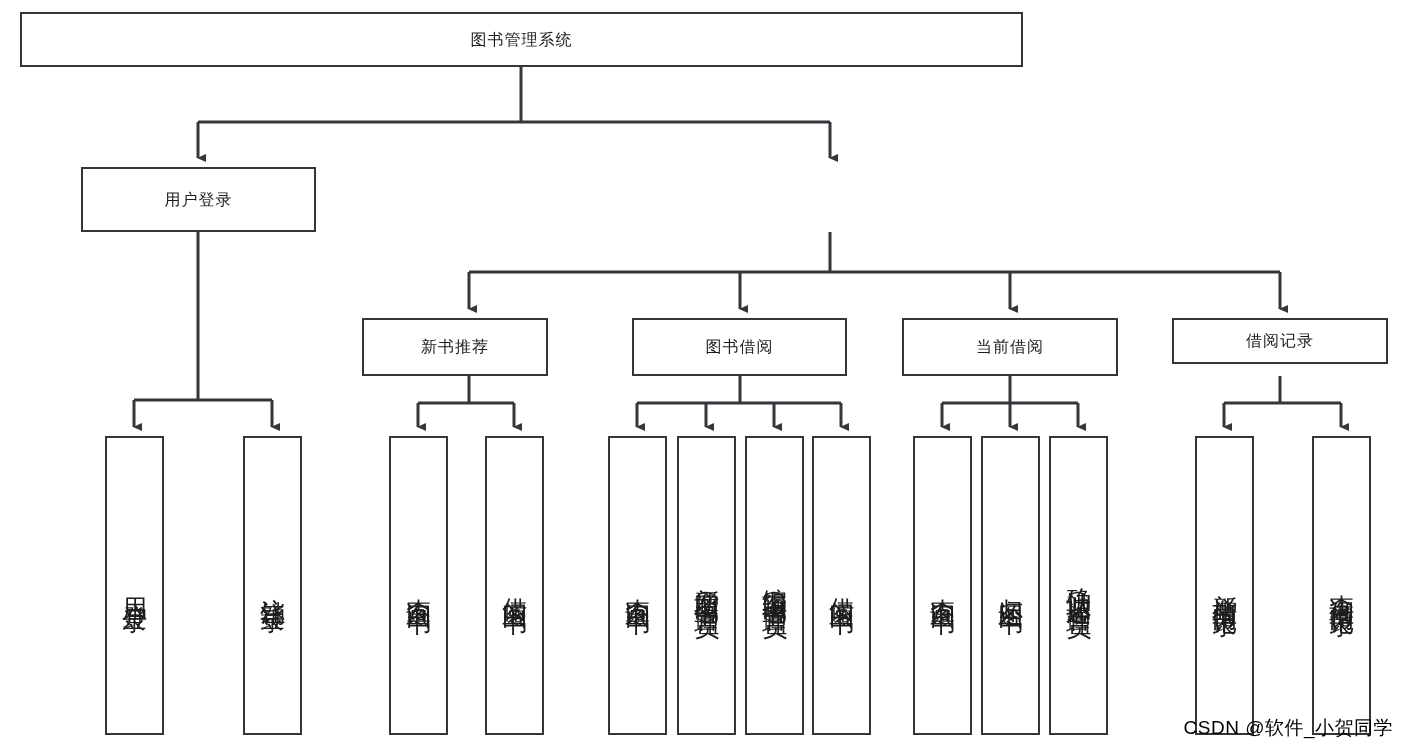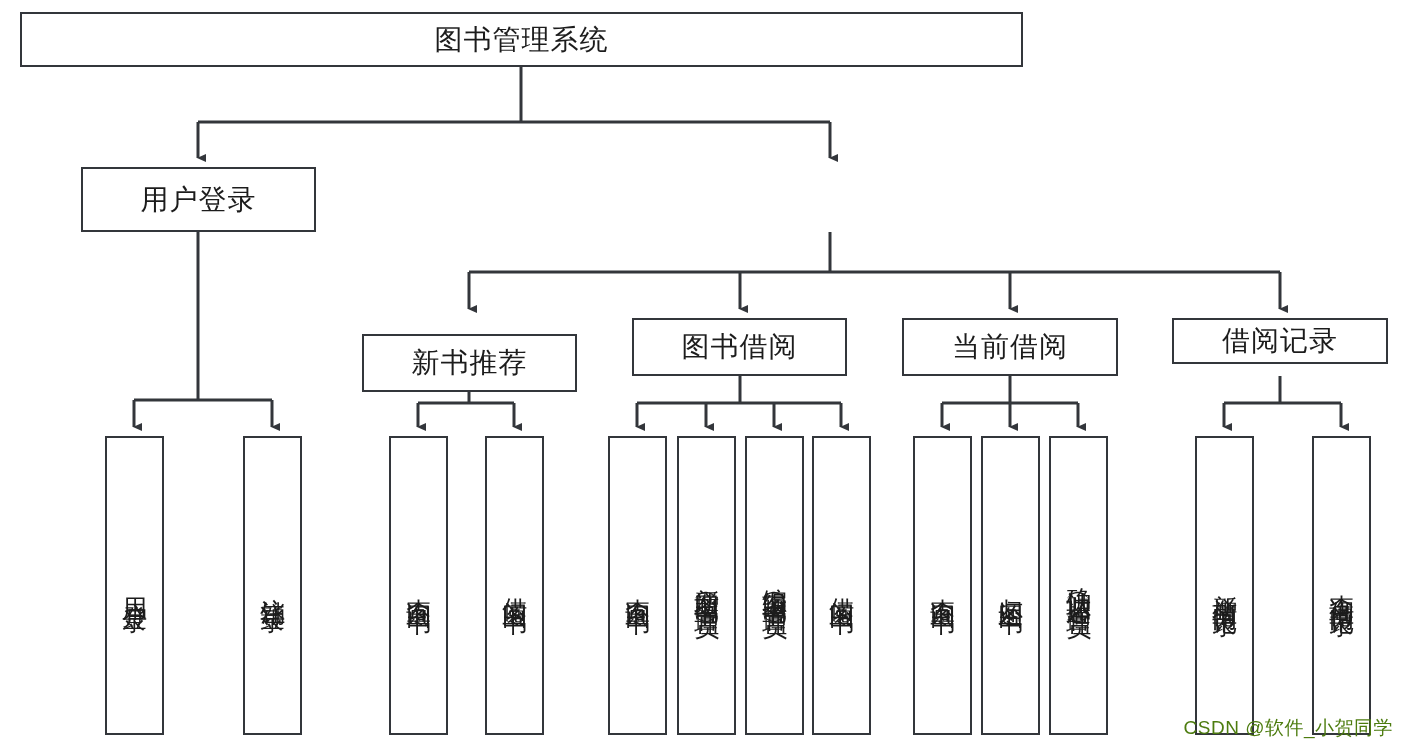--- a/index.html
+++ b/index.html
@@ -21,21 +21,21 @@
     position: absolute;
     box-sizing: border-box;
     border: 2px solid #33363b;
     background: #ffffff;
     display: flex;
     align-items: center;
     justify-content: center;
     color: #1c1c1c;
   }
   .node.horiz {
-    font-size: 28px;
+    font-size: 16px;
     letter-spacing: 1px;
     line-height: 1.2;
   }
   .node.vert {
     writing-mode: vertical-rl;
     text-orientation: upright;
     font-size: 25px;
     line-height: 1.25;
     letter-spacing: 4px;
     padding: 6px 0;
@@ -52,21 +52,21 @@
     top: 0;
     width: 1405px;
     height: 747px;
     pointer-events: none;
   }
   .watermark {
     position: absolute;
     right: 12px;
     bottom: 6px;
     font-size: 19px;
-    color: #4d7c0f;
+    color: #000000;
     white-space: nowrap;
     letter-spacing: 0.5px;
   }
 </style>
 </head>
 <body>
 
 <div id="canvas">
 
   <svg class="edges" viewBox="0 0 1405 747">
@@ -120,21 +120,21 @@
   </svg>
 
   <div class="node horiz" style="left:20px; top:12px; width:1003px; height:55px;">
     <span>图书管理系统</span>
   </div>
 
   <div class="node horiz" style="left:81px; top:167px; width:235px; height:65px;">
     <span>用户登录</span>
   </div>
 
-  <div class="node horiz" style="left:362px; top:318px; width:215px; height:58px;margin-top:16px;">
+  <div class="node horiz" style="left:362px; top:318px; width:186px; height:58px;">
     <span>新书推荐</span>
   </div>
   <div class="node horiz" style="left:902px; top:318px; width:216px; height:58px;">
     <span>当前借阅</span>
   </div>
   <div class="node horiz" style="left:632px; top:318px; width:215px; height:58px;">
     <span>图书借阅</span>
   </div>
   <div class="node horiz" style="left:1172px; top:318px; width:216px; height:46px;">
     <span>借阅记录</span>

